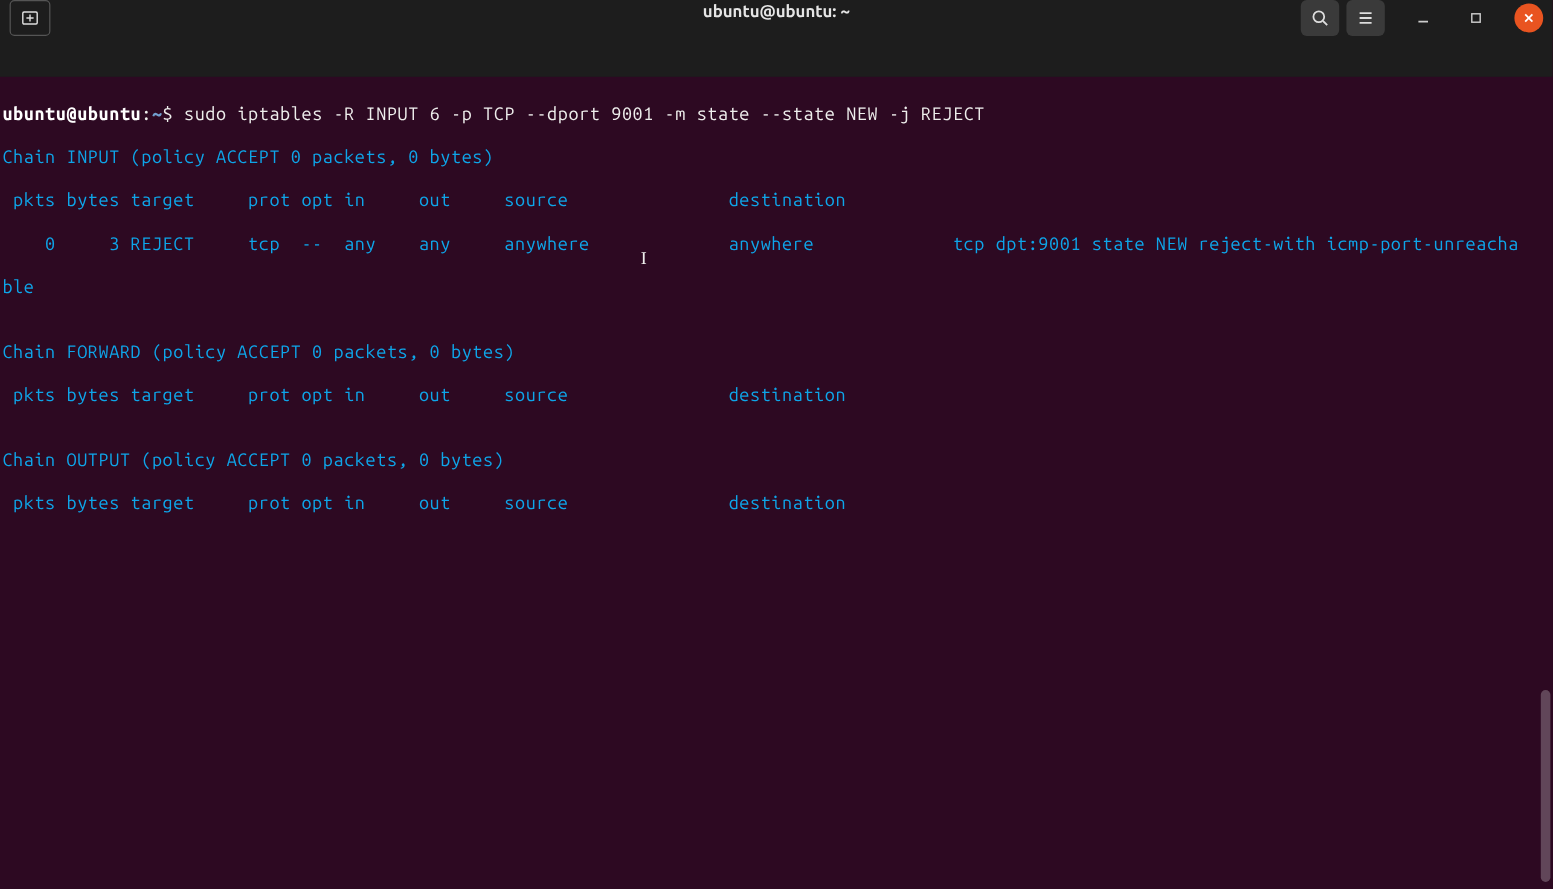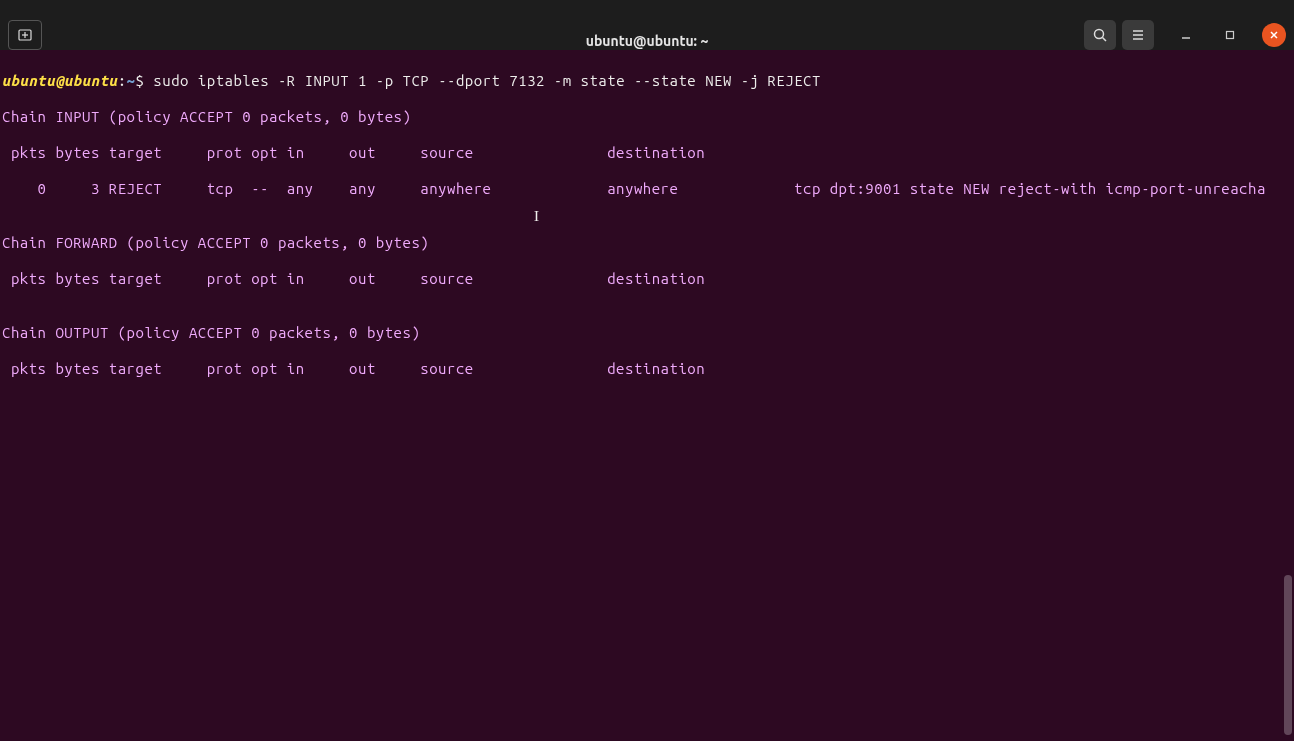--- a/index.html
+++ b/index.html
@@ -12,24 +12,24 @@
       height: 741px;
       background: #2d0922;
       font-family: 'Ubuntu Mono', 'DejaVu Sans Mono', monospace;
       font-size: 15px;
       line-height: 18px;
       color: #eeeeec;
       overflow: hidden;
       position: relative;
     }
     .titlebar {
-      height: 50px;
+      height: 64px;
       background: #1d1d1d;
       display: flex;
-      align-items: flex-end;
+      align-items: flex-start;
       padding: 0 8px;
       position: relative;
     }
     .new-tab-btn {
       width: 34px;
       height: 30px;
       background: transparent;
       border: 1px solid #555;
       border-radius: 4px;
       display: flex;
@@ -94,39 +94,38 @@
       cursor: pointer;
       color: #fff;
       margin-left: 14px;
     }
     .terminal-content {
       padding: 4px 2px;
       white-space: pre;
       letter-spacing: 0.5px;
     }
     .prompt-user {
-      color: #fde047;
+      color: #ffffff;
       font-weight: bold;
-      font-style: italic;
     }
     .prompt-colon {
       color: #eeeeec;
     }
     .prompt-path {
       color: #729fcf;
       font-weight: bold;
     }
     .prompt-dollar {
       color: #eeeeec;
     }
     .cmd {
       color: #eeeeec;
     }
     .out {
-      color: #f0abfc;
+      color: #0ea5e9;
     }
     .cursor {
       display: inline-block;
       width: 9px;
       height: 17px;
       background: #eeeeec;
       vertical-align: text-bottom;
     }
     .text-cursor {
       position: absolute;
@@ -187,24 +186,25 @@
     <button class="close-btn">
       <svg width="10" height="10" viewBox="0 0 10 10" fill="none" stroke="currentColor" stroke-width="1.5">
         <line x1="2" y1="2" x2="8" y2="8"></line>
         <line x1="8" y1="2" x2="2" y2="8"></line>
       </svg>
     </button>
   </div>
 </div>
 
 <div class="terminal-content">
-<div><span class="prompt-user">ubuntu@ubuntu</span><span class="prompt-colon">:</span><span class="prompt-path">~</span><span class="prompt-dollar">$</span><span class="cmd"> </span><span class="cmd">sudo iptables -R INPUT 1 -p TCP --dport 7132 -m state --state NEW -j REJECT</span></div>
+<div><span class="prompt-user">ubuntu@ubuntu</span><span class="prompt-colon">:</span><span class="prompt-path">~</span><span class="prompt-dollar">$</span><span class="cmd"> </span><span class="cmd">sudo iptables -R INPUT 6 -p TCP --dport 9001 -m state --state NEW -j REJECT</span></div>
 <div class="out">Chain INPUT (policy ACCEPT 0 packets, 0 bytes)</div>
 <div class="out"> pkts bytes target     prot opt in     out     source               destination</div>
 <div class="out">    0     3 REJECT     tcp  --  any    any     anywhere             anywhere             tcp dpt:9001 state NEW reject-with icmp-port-unreacha</div>
+<div class="out">ble</div>
 <div class="out"></div>
 <div class="out">Chain FORWARD (policy ACCEPT 0 packets, 0 bytes)</div>
 <div class="out"> pkts bytes target     prot opt in     out     source               destination</div>
 <div class="out"></div>
 <div class="out">Chain OUTPUT (policy ACCEPT 0 packets, 0 bytes)</div>
 <div class="out"> pkts bytes target     prot opt in     out     source               destination</div>
 </div>
 
 <div class="text-cursor">I</div>
 <div class="scrollbar"></div>

